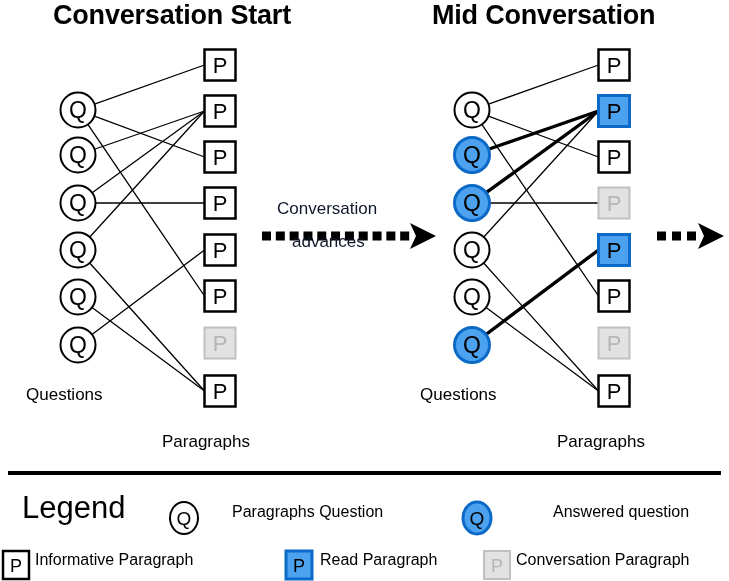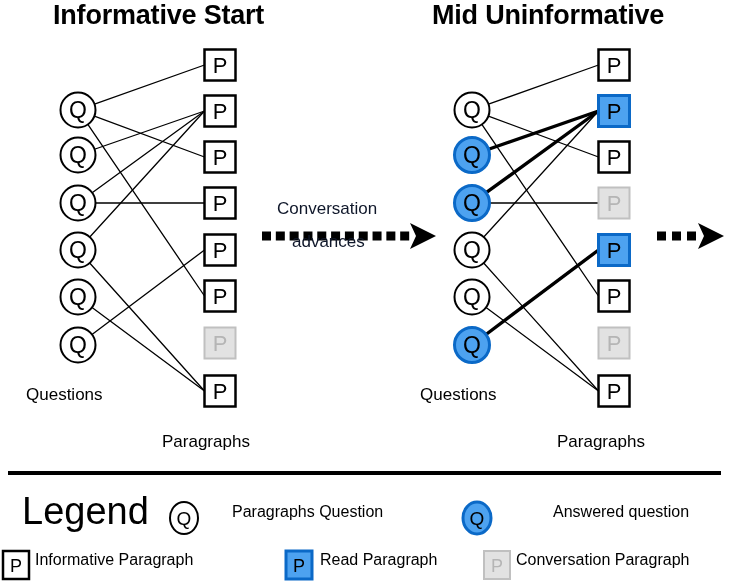--- a/index.html
+++ b/index.html
@@ -3,21 +3,21 @@
 <meta charset="utf-8">
 <style>
   html,body{margin:0;padding:0;background:#ffffff;}
   body{width:729px;height:581px;position:relative;overflow:hidden;
        font-family:"Liberation Sans", sans-serif; color:#000;}
   #stage{position:absolute;left:0;top:0;width:729px;height:581px;}
   svg#canvas{position:absolute;left:0;top:0;width:729px;height:581px;}
   .ttl{position:absolute;font-size:27px;font-weight:700;white-space:nowrap;letter-spacing:-0.2px;}
   .axlabel{position:absolute;font-size:17px;white-space:nowrap;}
   .advtext{position:absolute;font-size:17px;color:#0f172a;white-space:nowrap;text-align:center;}
-  .legend-title{position:absolute;font-size:38px;white-space:nowrap;}
+  .legend-title{position:absolute;font-size:31px;white-space:nowrap;}
   .legend-text{position:absolute;font-size:16px;white-space:nowrap;}
   .nodelbl{pointer-events:none;}
 </style>
 </head>
 <body>
 
 <div id="stage">
 
   <svg id="canvas" viewBox="0 0 729 581" xmlns="http://www.w3.org/2000/svg">
     <g id="edges-layer">
@@ -196,22 +196,22 @@
           <text x="299" y="572" text-anchor="middle" font-family="&quot;Liberation Sans&quot;, sans-serif" font-size="18" fill="#000000">P</text>
         </g>
         <g>
           <rect x="484" y="551" width="26" height="28" fill="#e2e2e2" stroke="#c0c0c0" stroke-width="2"></rect>
           <text x="497" y="572" text-anchor="middle" font-family="&quot;Liberation Sans&quot;, sans-serif" font-size="18" fill="#b5b5b5">P</text>
         </g>
       </g>
     <line id="legend-divider" x1="8" y1="473" x2="721" y2="473" stroke="#000" stroke-width="4"></line>
   </svg>
 
-  <div class="ttl" style="left:53px;top:0px;">Informative Start</div>
-  <div class="ttl" style="left:432px;top:0px;">Mid Uninformative</div>
+  <div class="ttl" style="left:53px;top:0px;">Conversation Start</div>
+  <div class="ttl" style="left:432px;top:0px;">Mid Conversation</div>
 
   <div class="axlabel" style="left:26px;top:385px;">Questions</div>
   <div class="axlabel" style="left:162px;top:432px;">Paragraphs</div>
 
   <div class="axlabel" style="left:420px;top:385px;">Questions</div>
   <div class="axlabel" style="left:557px;top:432px;">Paragraphs</div>
 
   <div class="advtext" style="left:277px;top:199px;">Conversation</div>
   <div class="advtext" style="left:292px;top:232px;">advances</div>
 

